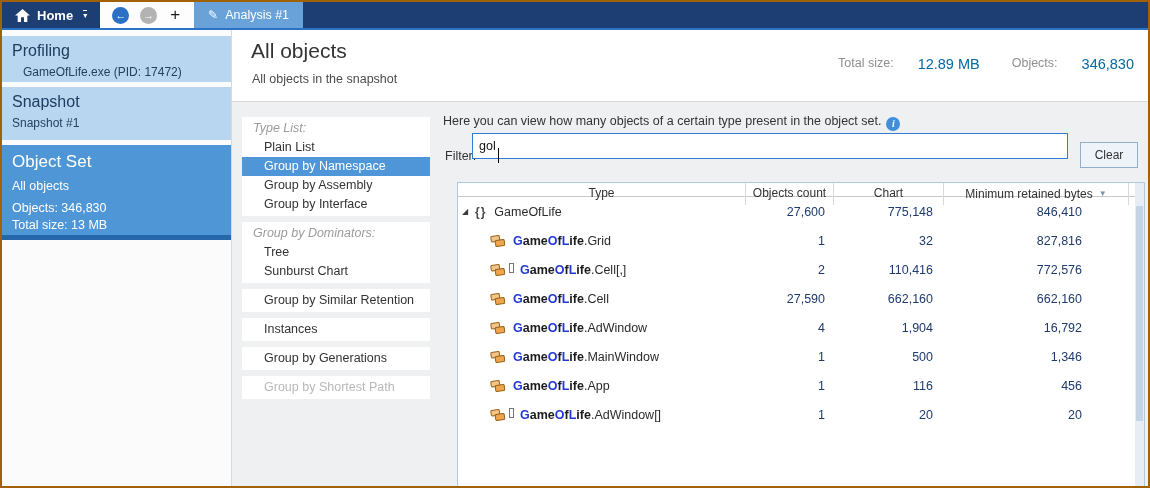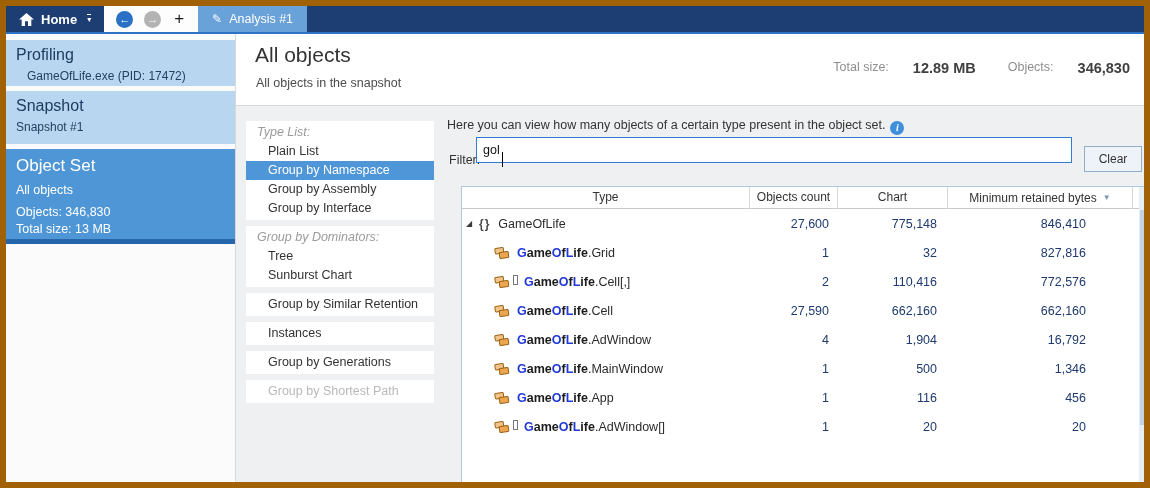--- a/index.html
+++ b/index.html
@@ -1,18 +1,18 @@
 <!DOCTYPE html>
 <html><head>
 <meta charset="utf-8">
 <style>
   * { margin:0; padding:0; box-sizing:border-box; }
   body { width:1150px; height:488px; font-family:"Liberation Sans", sans-serif; background:#fff; }
 
-  .page { position:relative; width:1150px; height:488px; border:6px solid #a16207; background:#eef0f1; overflow:hidden; }
+  .page { position:relative; width:1150px; height:488px; border:2px solid #a16207; background:#eef0f1; overflow:hidden; }
 
   
   .topbar { position:absolute; left:0; top:0; width:1146px; height:28px; background:#1c3e72; border-bottom:2px solid #2d73c3; display:flex; align-items:stretch; }
   .home-btn { display:flex; align-items:center; gap:7px; padding:0 13px; color:#fff; cursor:pointer; }
   .home-label { font-size:13px; font-weight:bold; color:#fff; }
   .chev { color:#fff; font-size:8px; line-height:8px; border-top:1.5px solid #fff; padding-top:1px; margin-left:3px; }
   .navgroup { background:#fdfdfd; display:flex; align-items:center; gap:11px; padding:0 12px; }
   .nav-circle { width:17px; height:17px; border-radius:50%; color:#fff; font-size:11px; line-height:17px; text-align:center; cursor:pointer; }
   .nav-back { background:#2a70c4; }
   .nav-fwd  { background:#b3b3b3; }
@@ -36,21 +36,21 @@
   .card.dark .card-line.gap { margin-bottom:5px; }
   .accent-strip { position:absolute; left:0; right:0; bottom:0; height:5px; background:#2766aa; }
 
   
   .main-header { position:absolute; left:230px; top:28px; right:0; height:72px; background:#fff; border-bottom:1px solid #d9d9d9; }
   .page-title { position:absolute; left:19px; top:9px; font-size:21px; color:#333; }
   .page-subtitle { position:absolute; left:20px; top:42px; font-size:12.5px; color:#4c4c4c; }
   .stats { position:absolute; right:14px; top:26px; display:flex; gap:32px; }
   .stat { display:flex; align-items:flex-start; gap:24px; }
   .stat-label { font-size:12.5px; color:#8f8f8f; }
-  .stat-value { font-size:14.5px; color:#404040;font-weight:bold; }
+  .stat-value { font-size:14.5px; color:#0369a1; }
 
   
   .content { position:absolute; left:230px; top:100px; right:0; bottom:0; background:#eef0f1; }
 
   .view-menu { position:absolute; left:10px; top:15px; width:188px; }
   .menu-section { background:#fff; padding:2px 0; margin-bottom:6px; }
   .menu-item { height:19px; line-height:19px; font-size:12.5px; color:#333; padding-left:22px; white-space:nowrap; cursor:pointer; }
   .menu-item.header { padding-left:11px; font-style:italic; color:#9b9b9b; cursor:default; }
   .menu-item.selected { background:#4f96d8; color:#fff; }
   .menu-item.disabled { color:#b9b9b9; cursor:default; }
@@ -58,21 +58,21 @@
   .pane-desc { position:absolute; left:211px; top:12px; font-size:12.5px; color:#333; }
   .info-icon { display:inline-block; width:14px; height:14px; border-radius:50%; background:#3f8fdc; color:#fff; font-size:10px; font-weight:bold; font-style:italic; font-family:"Liberation Serif", serif; text-align:center; line-height:14px; vertical-align:-2px; margin-left:5px; }
 
   .filter-label { position:absolute; left:213px; top:47px; font-size:12.5px; color:#333; }
   .filter-input { position:absolute; left:240px; top:31px; width:596px; height:26px; border:1.5px solid #2e7dd1; font-size:12.5px; font-family:inherit; padding:0 6px; color:#111; background:#fff; }
   .caret { position:absolute; left:266px; top:46px; width:1px; height:15px; background:#000; }
   .clear-btn { position:absolute; left:848px; top:40px; width:58px; height:26px; background:#eef3f9; border:1px solid #93aecb; font-size:12px; color:#333; font-family:inherit; cursor:pointer; }
 
   
   .table { position:absolute; left:225px; top:80px; width:688px; bottom:0; background:#fff; border:1px solid #b0c9e0; border-bottom:none; }
-  .thead { display:grid; grid-template-columns:287px 88px 110px 185px 1fr; height:22px; border-bottom:1px solid #c9c9c9; }
+  .thead { display:grid; grid-template-columns:287px 88px 110px 185px 1fr; height:14px; border-bottom:1px solid #c9c9c9; }
   .th { font-size:12px; color:#333; text-align:center; line-height:21px; cursor:pointer; white-space:nowrap; }
   .th-sep { border-left:1px solid #d8d8d8; }
   .th-fill { cursor:default; }
   .sort { font-size:8px; color:#7e95b5; margin-left:6px; vertical-align:2px; }
 
   .t-row { display:grid; grid-template-columns:287px 88px 110px 191px; height:29px; align-items:center; cursor:pointer; }
   .c-type { display:flex; align-items:center; padding-left:4px; font-size:12.5px; white-space:nowrap; overflow:hidden; }
   .expander { width:13px; flex:none; font-size:8px; color:#3c3c3c; }
   .spacer { width:28px; flex:none; }
   .ns-icon { flex:none; font-size:12px; font-weight:bold; color:#4a4a4a; letter-spacing:1px; margin-right:8px; }

